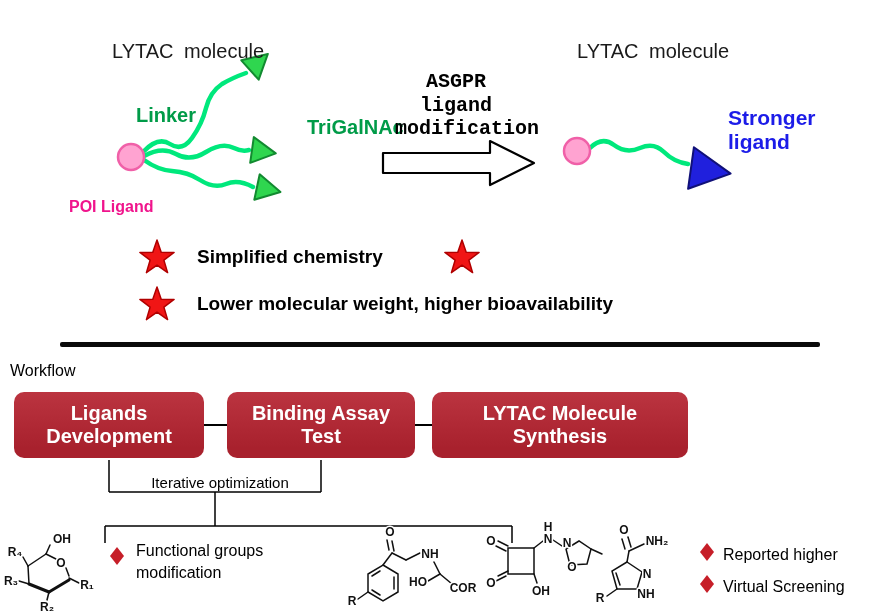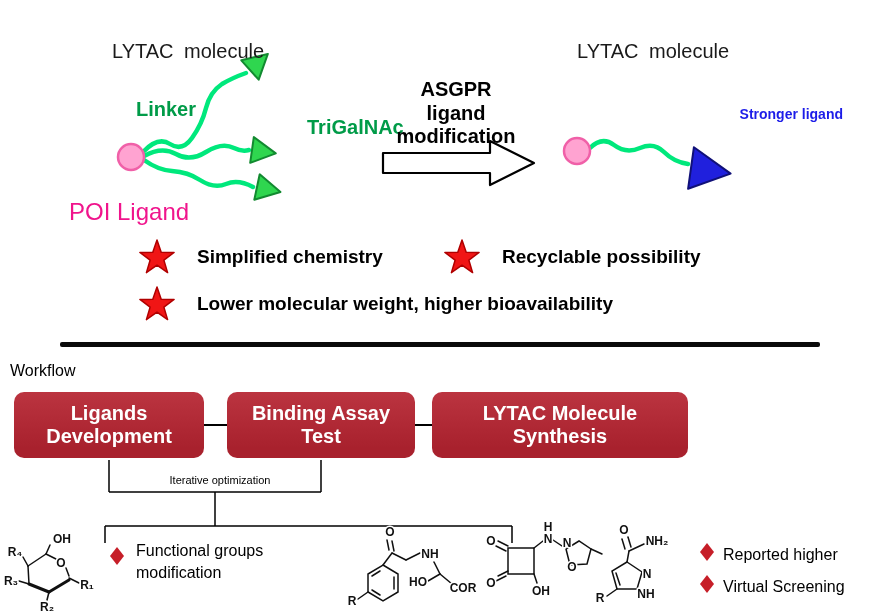--- a/index.html
+++ b/index.html
@@ -5,35 +5,35 @@
   html,body { margin:0; padding:0; background:#fff; }
   .canvas {
     position:relative; width:891px; height:612px; background:#fff;
     font-family:"Liberation Sans", sans-serif; color:#111; overflow:hidden;
   }
   .layer { position:absolute; left:0; top:0; width:891px; height:612px; }
   .txt { position:absolute; white-space:nowrap; }
 
   .h-label { font-size:20px; color:#1a1a1a; word-spacing:5px;margin-top:24px; }
   .green-label { font-size:20px; font-weight:700; color:var(--label-green,#009B48); }
-  .pink-label { font-size:24px; font-weight:400; color:var(--poi-pink,#F0148C); }
-  .blue-label { font-size:14px; font-weight:700; color:var(--strong-blue,#1C1CE8);
-                text-align:right; white-space:normal; line-height:1.15; }
+  .pink-label { font-size:16px; font-weight:700; color:var(--poi-pink,#F0148C); }
+  .blue-label { font-size:21px; font-weight:700; color:var(--strong-blue,#1C1CE8);
+                text-align:left; white-space:normal; line-height:1.15; }
   .asgpr { font-size:20px; font-weight:700; text-align:center; line-height:1.18; color:#000; }
   .asgpr span { display:block; }
   .feature-text { font-size:19px; font-weight:700; color:#000; }
   .wf-title { font-size:16px; color:#000; }
   .wf-box {
     position:absolute; height:66px; border-radius:10px;
     background:linear-gradient(180deg, var(--box-red-light,#BB3440) 0%, var(--box-red,#A8212D) 85%);
     color:#fff; font-weight:700; font-size:20px; line-height:1.15;
     display:flex; align-items:center; justify-content:center; text-align:center;
     white-space:normal; padding:0 8px; box-sizing:border-box;
   }
-  .iter-label { font-size:11px; color:#000; text-align:center; }
+  .iter-label { font-size:15px; color:#000; text-align:center; }
   .anno-text { font-size:16px; color:#000; white-space:normal; line-height:1.35; }
 
   .squiggle { stroke:var(--squiggle-green,#00E87C); stroke-width:4.5; fill:none; stroke-linecap:round; }
   .tri-green { fill:var(--triangle-green,#2FD64F); stroke:var(--triangle-green-dark,#128A30); stroke-width:2; stroke-linejoin:round; }
   .tri-blue  { fill:var(--triangle-blue,#2020DD); stroke:var(--triangle-blue-dark,#101078); stroke-width:2; stroke-linejoin:round; }
   .poi-circle { fill:var(--circle-pink,#FFA3D1); stroke:var(--circle-pink-border,#F060A8); stroke-width:2.5; }
   .arrow-shape { fill:#fff; stroke:#000; stroke-width:2.2; stroke-linejoin:round; }
   .star { fill:var(--star-red,#F01515); stroke:var(--star-red-dark,#B00000); stroke-width:1.5; stroke-linejoin:round; }
   .diamond { fill:var(--diamond-red,#C61E28); }
   .divider { fill:#0a0a0a; }
@@ -180,34 +180,33 @@
       <text class="chem-label" x="624" y="534" text-anchor="middle">O</text>
       <text class="chem-label" x="657" y="545" text-anchor="middle">NH₂</text>
       <text class="chem-label" x="647" y="578" text-anchor="middle">N</text>
       <text class="chem-label" x="646" y="598" text-anchor="middle">NH</text>
       <text class="chem-label" x="600" y="602" text-anchor="middle">R</text>
     </g>
   </svg>
 
   <div class="txt h-label" style="left:112px; top:16px;">LYTAC molecule</div>
   <div class="txt h-label" style="left:577px; top:16px;">LYTAC molecule</div>
-  <div class="txt green-label" style="left:136px; top:98px;">Linker</div>
+  <div class="txt green-label" style="left:136px; top:104px;">Linker</div>
   <div class="txt green-label" style="left:307px; top:116px;">TriGalNAc</div>
   <div class="txt pink-label" style="left:69px; top:198px;">POI Ligand</div>
 
-  <div class="txt asgpr" style="left:395px; top:78px; width:122px;">
+  <div class="txt asgpr" style="left:395px; top:70px; width:122px;font-family:Liberation Mono, monospace;">
     <span>ASGPR</span>
     <span>ligand</span>
     <span>modification</span>
   </div>
 
   <div class="txt blue-label" style="left:728px; top:106px; width:115px;">Stronger ligand</div>
 
   <div class="txt feature-text" style="left:197px; top:246px;">Simplified chemistry</div>
-  <div class="txt feature-text" style="left:502px; top:246px;">Recyclable possibility</div>
   <div class="txt feature-text" style="left:197px; top:293px;">Lower molecular weight, higher bioavailability</div>
 
   <div class="txt wf-title" style="left:10px; top:362px;">Workflow</div>
 
   <div class="wf-box" style="left:14px; top:392px; width:190px;">Ligands Development</div>
   <div class="wf-box" style="left:227px; top:392px; width:188px;">Binding Assay Test</div>
   <div class="wf-box" style="left:432px; top:392px; width:256px;">LYTAC Molecule Synthesis</div>
 
   <div class="txt iter-label" style="left:135px; top:474px; width:170px;">Iterative optimization</div>
 

